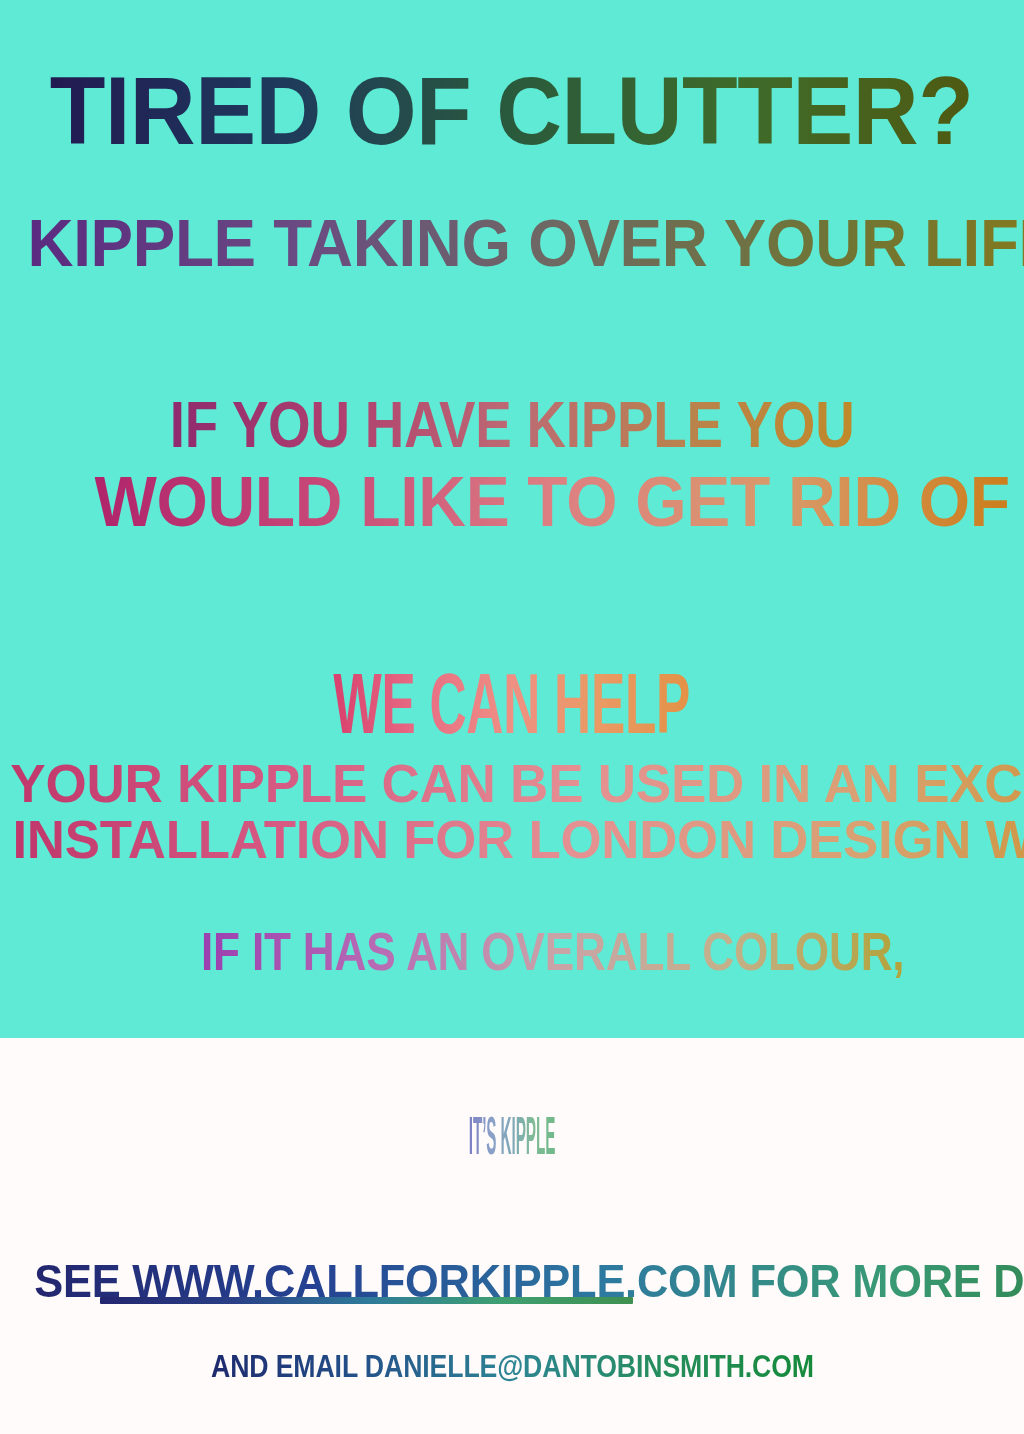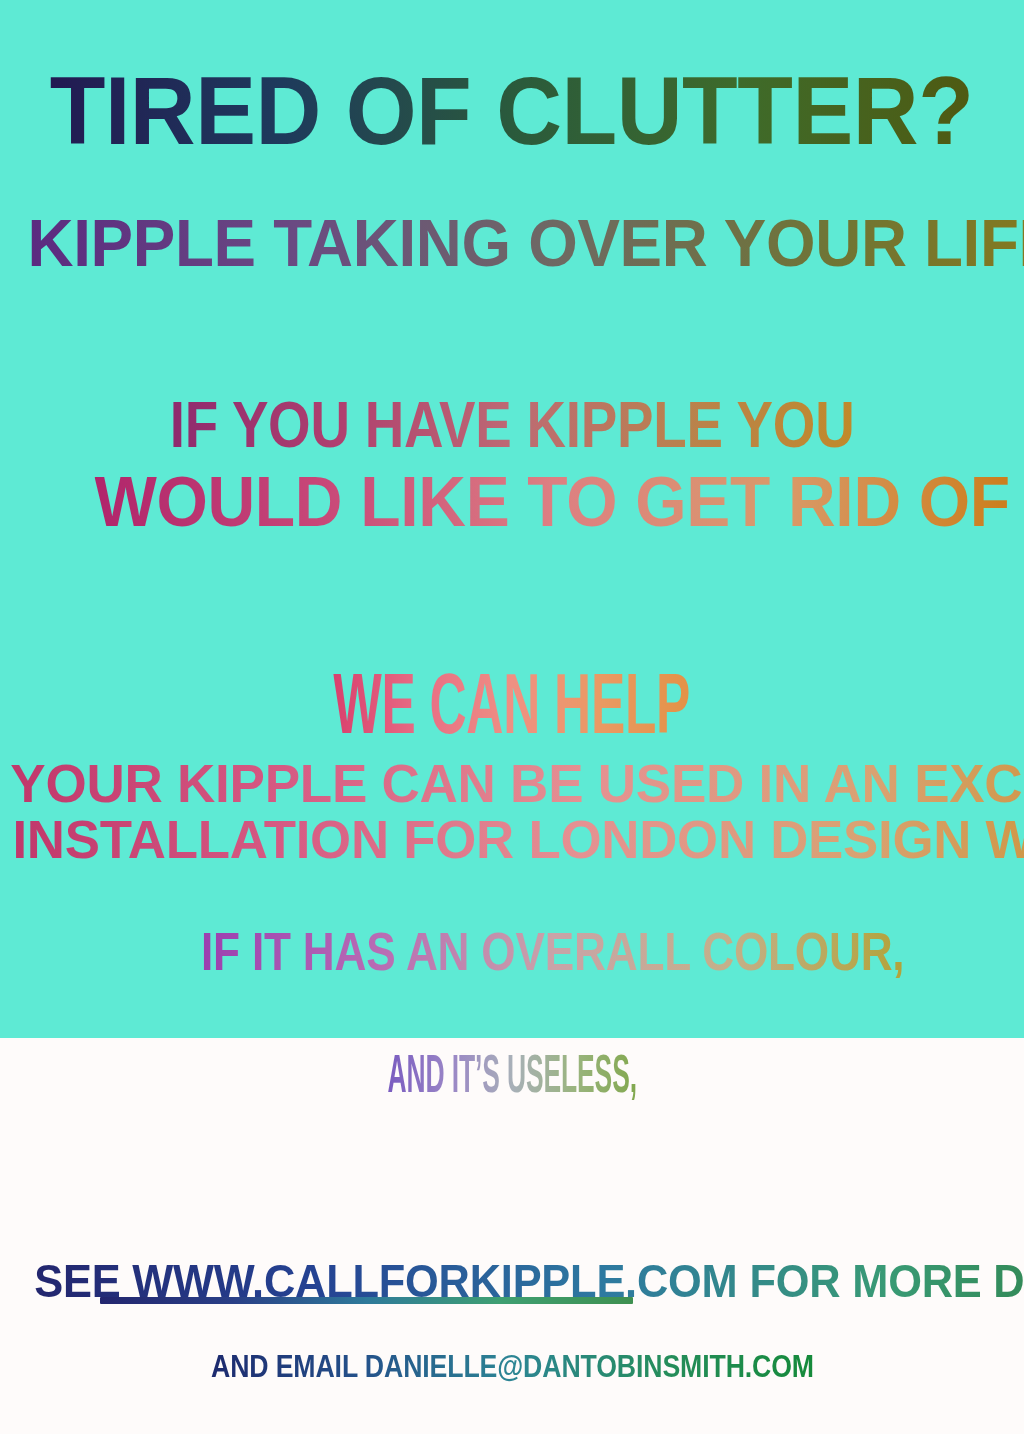--- a/index.html
+++ b/index.html
@@ -105,22 +105,22 @@
   <div class="line l-inst1">
     <span class="gtext" id="g-inst1" style="background-image: linear-gradient(90deg, rgb(192, 55, 107), rgb(215, 92, 132), rgb(229, 145, 146), rgb(217, 162, 114), rgb(201, 145, 43)); transform: scaleX(0.9824); display: inline-block; transform-origin: center center;">YOUR KIPPLE CAN BE USED IN AN EXCITING</span>
   </div>
   <div class="line l-inst2">
     <span class="gtext" id="g-inst2" style="background-image: linear-gradient(90deg, rgb(192, 55, 107), rgb(215, 92, 132), rgb(229, 145, 146), rgb(217, 162, 114), rgb(201, 145, 43)); transform: scaleX(0.9785); display: inline-block; transform-origin: center center;">INSTALLATION FOR LONDON DESIGN WEEK</span>
   </div>
 
   <div class="line l-col1">
     <span class="gtext" id="g-col1" style="background-image: linear-gradient(90deg, rgb(155, 63, 176), rgb(184, 107, 180), rgb(201, 163, 168), rgb(196, 176, 138), rgb(178, 163, 58)); transform: scaleX(0.8184); display: inline-block; transform-origin: center center;">IF IT HAS AN OVERALL COLOUR,</span>
   </div>
-  <div class="line l-col3">
-    <span class="gtext" id="g-col3" style="background-image: linear-gradient(90deg, rgb(122, 92, 192), rgb(154, 134, 198), rgb(168, 176, 184), rgb(154, 180, 126), rgb(130, 168, 78)); transform: scaleX(0.4902); display: inline-block; transform-origin: center center;">AND IT’S USELESS,</span>
+  <div class="line l-col4">
+    <span class="gtext" id="g-col4" style="background-image: linear-gradient(90deg, rgb(123, 127, 196), rgb(138, 159, 200), rgb(127, 168, 184), rgb(127, 187, 150), rgb(111, 185, 138)); transform: scaleX(0.2832); display: inline-block; transform-origin: center center;">IT’S KIPPLE</span>
   </div>
 
   <div class="line l-see">
     <span class="gtext" id="g-see" style="background-image: linear-gradient(90deg, rgb(35, 38, 110), rgb(37, 67, 147), rgb(46, 121, 160), rgb(57, 154, 116), rgb(45, 122, 60)); transform: scaleX(0.9434); display: inline-block; transform-origin: center center;"><span>SEE </span><span>WWW.CALLFORKIPPLE.COM</span><span> FOR MORE DETAILS</span></span>
   </div>
   <div id="url-underline" style="background-image: linear-gradient(90deg, rgb(35, 38, 110), rgb(42, 63, 134), rgb(47, 122, 154), rgb(63, 159, 114), rgb(63, 144, 80));"></div>
 
   <div class="line l-email">
     <span class="gtext" id="g-email" style="background-image: linear-gradient(90deg, rgb(29, 42, 110), rgb(36, 81, 138), rgb(45, 133, 148), rgb(38, 141, 92), rgb(21, 138, 58)); transform: scaleX(0.834); display: inline-block; transform-origin: center center;">AND EMAIL DANIELLE@DANTOBINSMITH.COM</span>
   </div>

